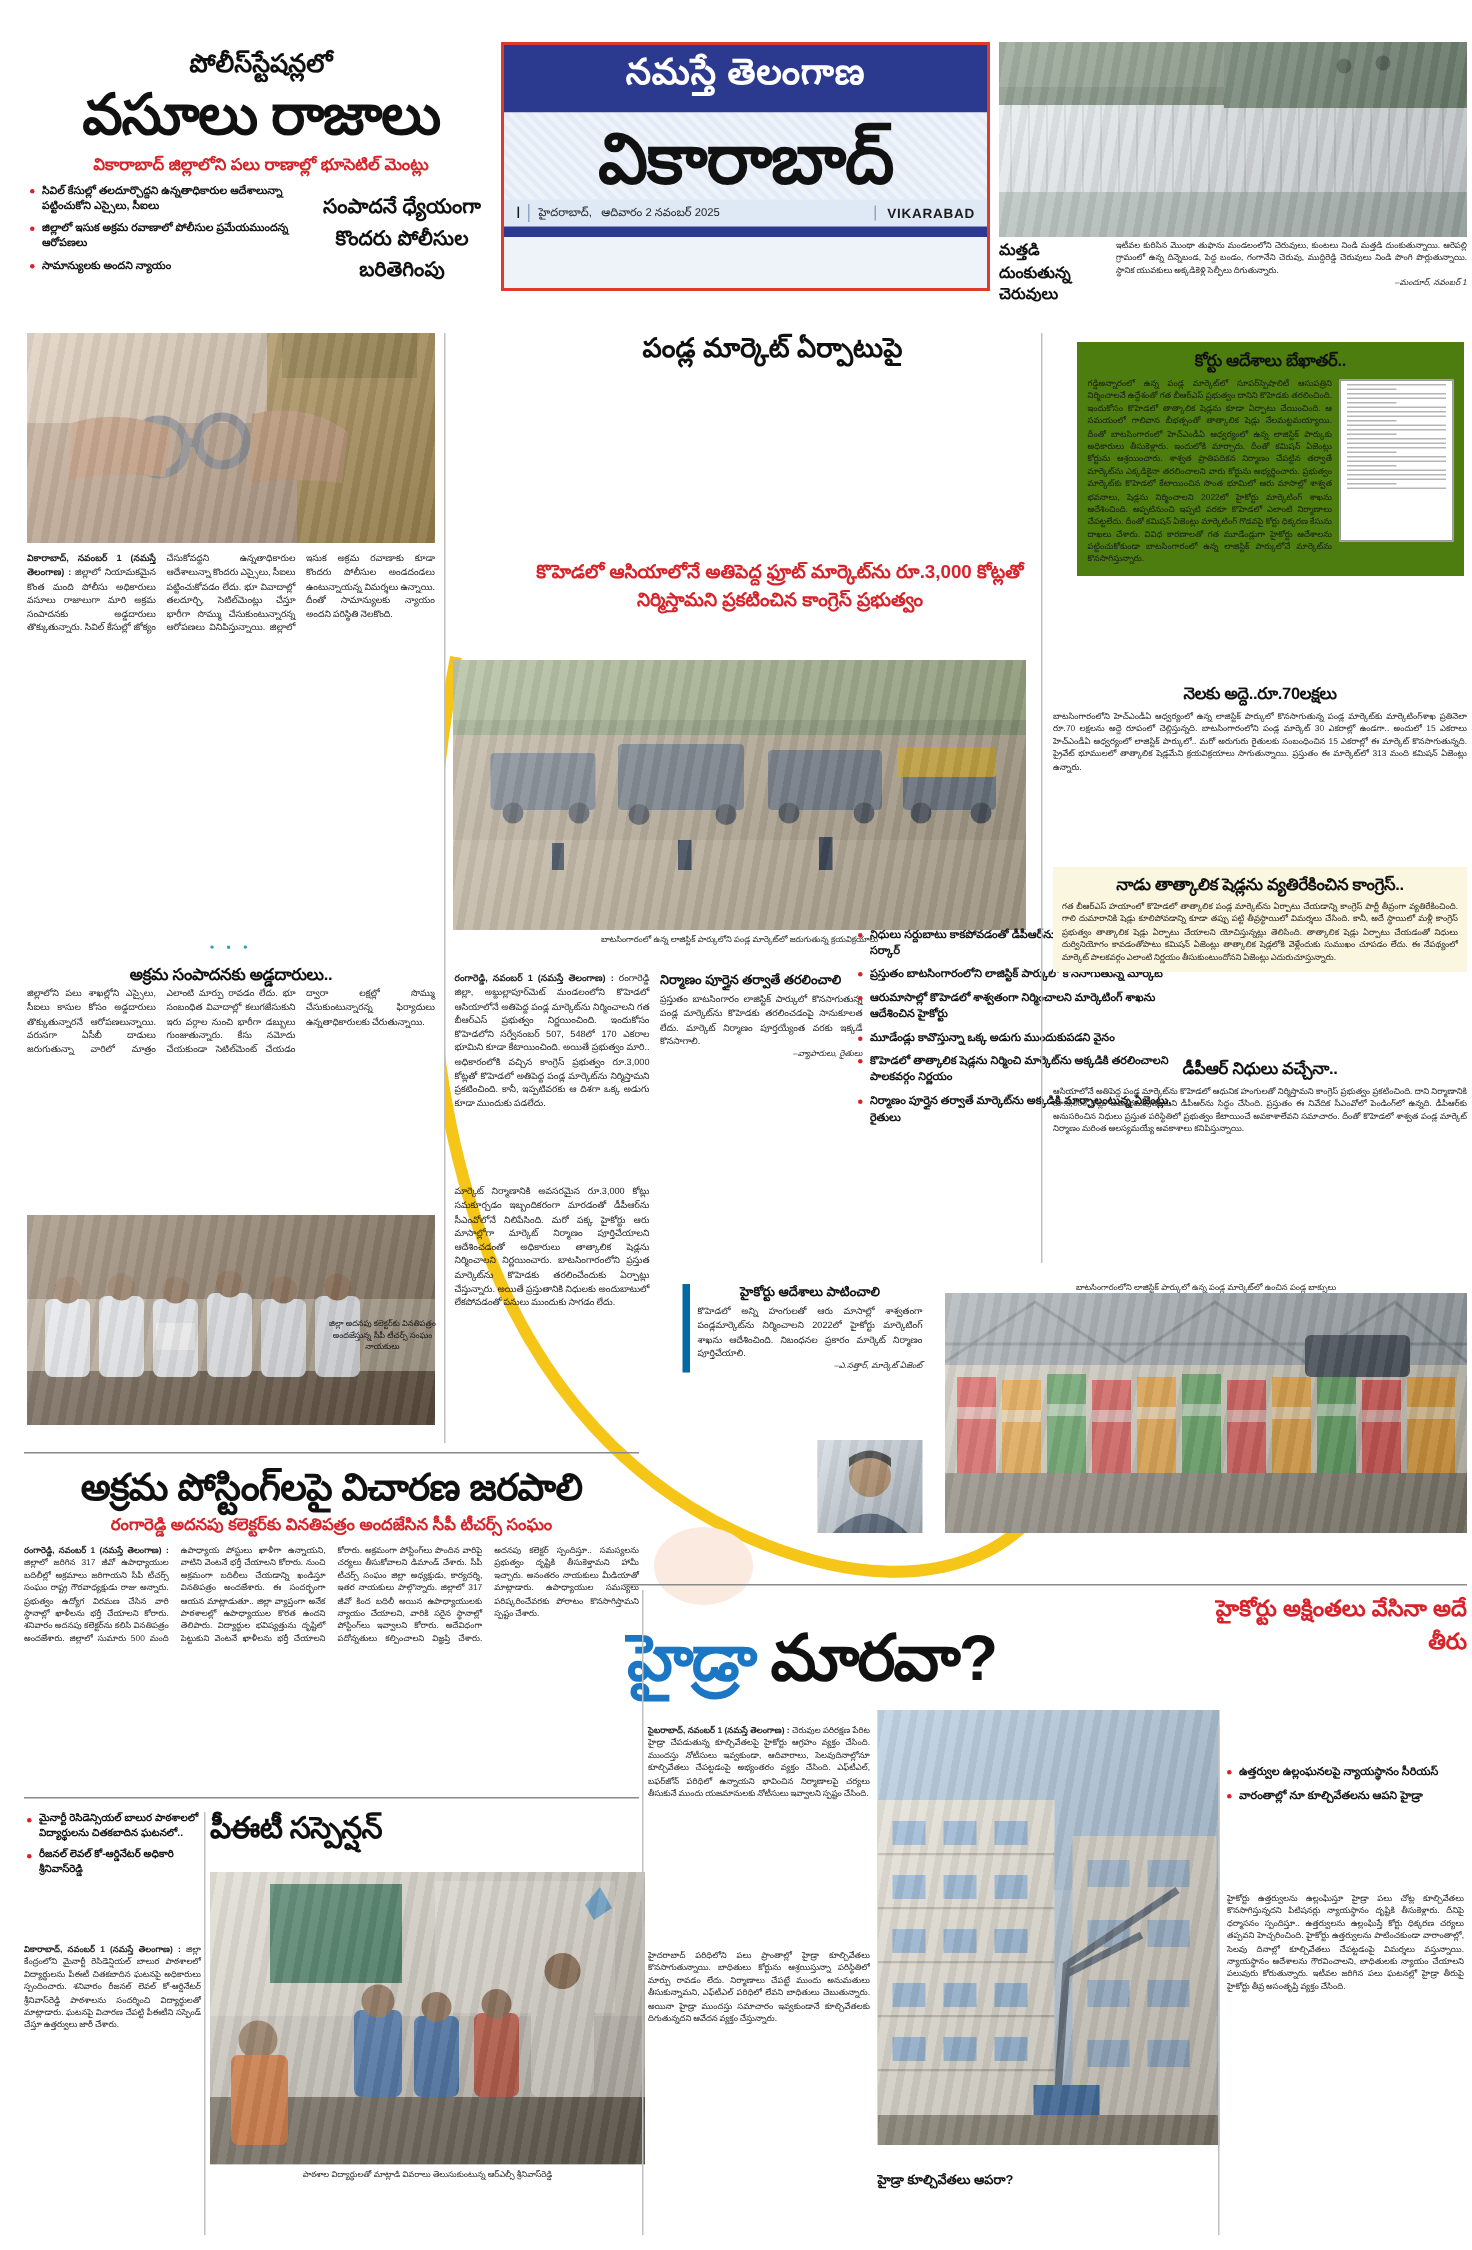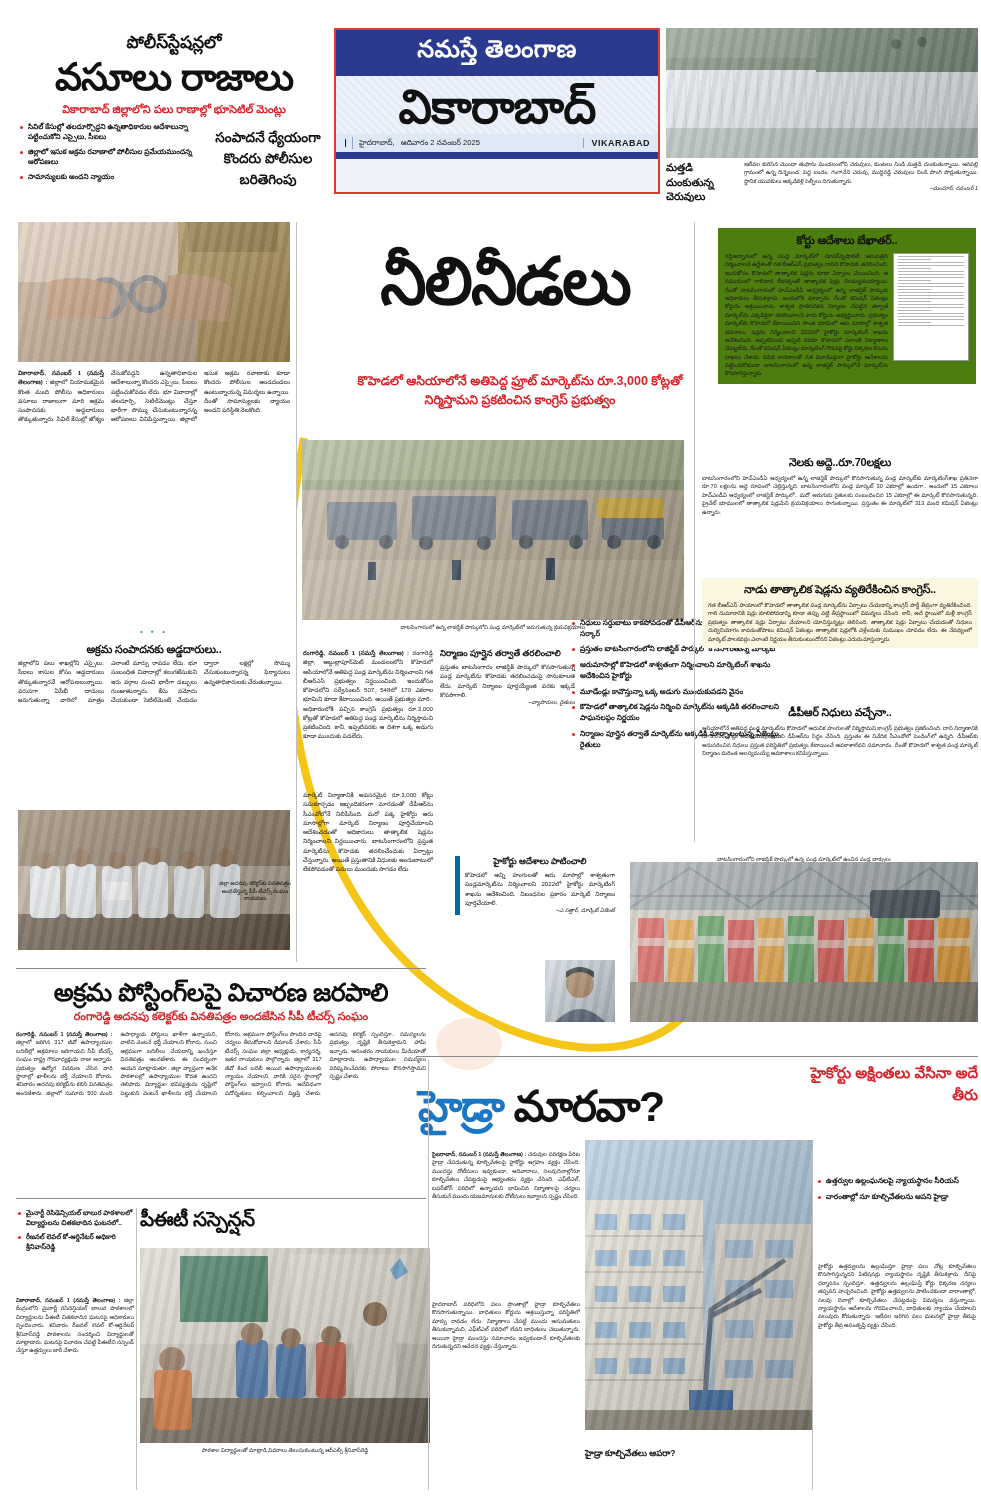--- a/index.html
+++ b/index.html
@@ -235,21 +235,21 @@
     </svg>
   </div>
   <div id="tr-capbox">
     <div class="lab tel">మత్తడి దుంకుతున్న చెరువులు</div>
     <div class="txt">
       <div class="body-text tiny">ఇటీవల కురిసిన మొంథా తుఫాను మండలంలోని చెరువులు, కుంటలు నిండి మత్తడి దుంకుతున్నాయి. ఆరెపల్లి గ్రామంలో ఉన్న దిన్నెబండ, పెద్ద బండం, గంగానేని చెరువు, ముద్దిరెడ్డి చెరువులు నిండి పొంగి పొర్లుతున్నాయి. స్థానిక యువకులు అక్కడికెళ్లి సెల్ఫీలు దిగుతున్నారు.</div>
       <div class="byline">–మందూర్, నవంబర్ 1</div>
     </div>
   </div>
 
-  <div id="c-head" class="tel">నీలినీడలు</div>
+  <div id="c-kicker" class="tel">పండ్ల మార్కెట్ ఏర్పాటుపై</div>
   <div id="c-sub" class="tel">కొహెడలో ఆసియాలోనే అతిపెద్ద ఫ్రూట్ మార్కెట్‌ను రూ.3,000 కోట్లతో నిర్మిస్తామని ప్రకటించిన కాంగ్రెస్ ప్రభుత్వం</div>
 
   <svg id="swoosh" viewBox="0 0 420 660">
     <path d="M 8 8 C -40 260, 10 520, 215 600 C 330 645, 410 600, 418 520" fill="none" stroke="#f5c518" stroke-width="8"></path>
   </svg>
 
   <div id="c-photo" class="photo">
     <svg width="382" height="180" viewBox="0 0 382 180" style="position:absolute;inset:0">
       <rect width="382" height="180" fill="#b9ac96"></rect>
       <rect width="382" height="46" fill="#9fae86"></rect>
@@ -294,21 +294,21 @@
     <div class="hd tel">నిర్మాణం పూర్తైన తర్వాతే తరలించాలి</div>
     <div class="body-text">ప్రస్తుతం బాటసింగారం లాజిస్టిక్ పార్కులో కొనసాగుతున్న పండ్ల మార్కెట్‌ను కొహెడకు తరలించడంపై సానుకూలత లేదు. మార్కెట్ నిర్మాణం పూర్తయ్యేంత వరకు ఇక్కడే కొనసాగాలి.</div>
     <div class="byline">–వ్యాపారులు, రైతులు</div>
   </div>
 
   <ul id="c-bullets">
     <li>నిధులు సర్దుబాటు కాకపోవడంతో డీపీఆర్‌ను సీఎంవోలోనే నిలిపేసిన సర్కార్</li>
     <li>ప్రస్తుతం బాటసింగారంలోని లాజిస్టిక్ పార్కులో కొనసాగుతున్న మార్కెట్</li>
     <li>ఆరుమాసాల్లో కొహెడలో శాశ్వతంగా నిర్మించాలని మార్కెటింగ్ శాఖను ఆదేశించిన హైకోర్టు</li>
     <li>మూడేండ్లు కావొస్తున్నా ఒక్క అడుగు ముందుకుపడని వైనం</li>
-    <li>కొహెడలో తాత్కాలిక షెడ్లను నిర్మించి మార్కెట్‌ను అక్కడికి తరలించాలని పాఘనలప్గం నిర్ణయం</li>
+    <li>కొహెడలో తాత్కాలిక షెడ్లను నిర్మించి మార్కెట్‌ను అక్కడికి తరలించాలని పాలకవర్గం నిర్ణయం</li>
     <li>నిర్మాణం పూర్తైన తర్వాతే మార్కెట్‌ను అక్కడికి మార్చాలంటున్న ఏజెంట్లు, రైతులు</li>
   </ul>
 
   <div id="c-col2" class="body-text">మార్కెట్ నిర్మాణానికి అవసరమైన రూ.3,000 కోట్లు సమకూర్చడం ఇబ్బందికరంగా మారడంతో డీపీఆర్‌ను సీఎంవోలోనే నిలిపేసింది. మరో పక్క హైకోర్టు ఆరు మాసాల్లోగా మార్కెట్ నిర్మాణం పూర్తిచేయాలని ఆదేశించడంతో అధికారులు తాత్కాలిక షెడ్లను నిర్మించాలని నిర్ణయించారు. బాటసింగారంలోని ప్రస్తుత మార్కెట్‌ను కొహెడకు తరలించేందుకు ఏర్పాట్లు చేస్తున్నారు. అయితే ప్రస్తుతానికి నిధులకు అందుబాటులో లేకపోవడంతో పనులు ముందుకు సాగడం లేదు.</div>
 
   <div id="c-box2" style="border-left:5px solid #0369a1;padding-left:5px;">
     <div class="hd tel">హైకోర్టు ఆదేశాలు పాటించాలి</div>
     <div class="body-text">కొహెడలో అన్ని హంగులతో ఆరు మాసాల్లో శాశ్వతంగా పండ్లమార్కెట్‌ను నిర్మించాలని 2022లో హైకోర్టు మార్కెటింగ్ శాఖను ఆదేశించింది. నిబంధనల ప్రకారం మార్కెట్ నిర్మాణం పూర్తిచేయాలి.</div>
     <div class="byline">–ఎ.సత్తార్, మార్కెట్ ఏజెంట్</div>
   </div>

